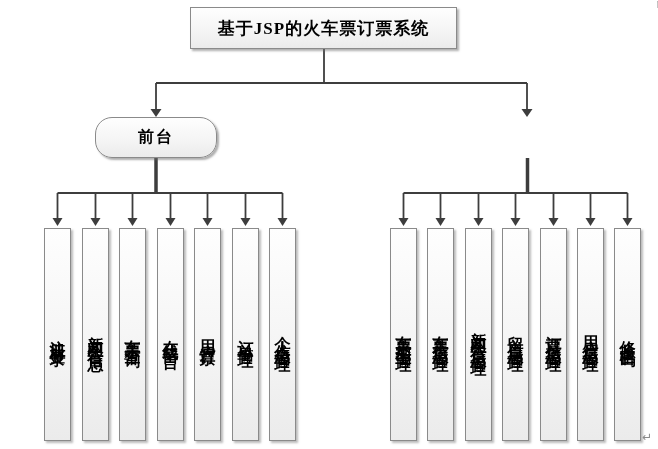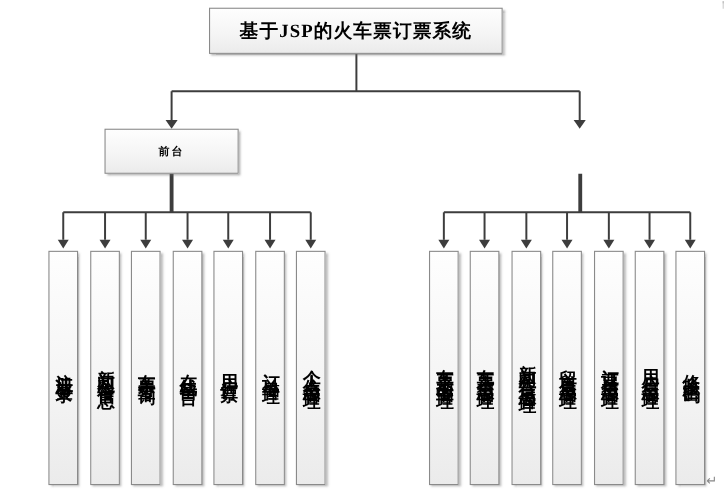--- a/index.html
+++ b/index.html
@@ -13,21 +13,21 @@
 
   .node{
     position:absolute;
     background:linear-gradient(180deg,#fefefe 0%,#f5f5f5 55%,#ebebeb 100%);
     border:1px solid #8a8a8a;
     box-shadow:2px 2px 2px rgba(110,110,110,0.55);
     display:flex;align-items:center;justify-content:center;
     font-weight:bold;color:#000;box-sizing:border-box;
   }
   .node-title{left:158px;top:7px;width:267px;height:42px;font-size:17px;letter-spacing:1px;}
-  .node-front{left:63px;top:117px;width:122px;height:41px;font-size:10px;letter-spacing:2px;}
+  .node-front{left:63px;top:117px;width:122px;height:41px;font-size:16px;letter-spacing:2px;border-radius:17px;}
   .node-back{left:434px;top:117px;width:123px;height:41px;font-size:16px;letter-spacing:2px;}
 
   .leaf{
     top:228px;height:213px;width:27px;
     box-shadow:2px 2px 2px rgba(120,120,120,0.5);
   }
   .leaf .vtext{
     writing-mode:vertical-lr;
     text-orientation:upright;
     font-size:16px;font-weight:bold;letter-spacing:4px;line-height:1;

